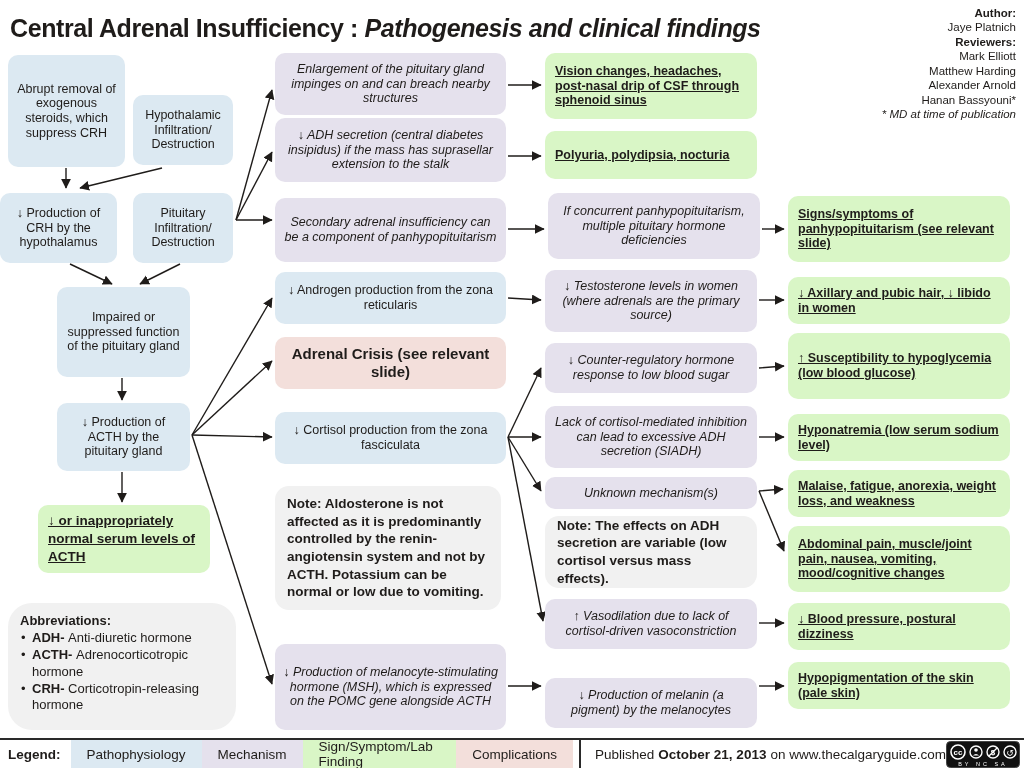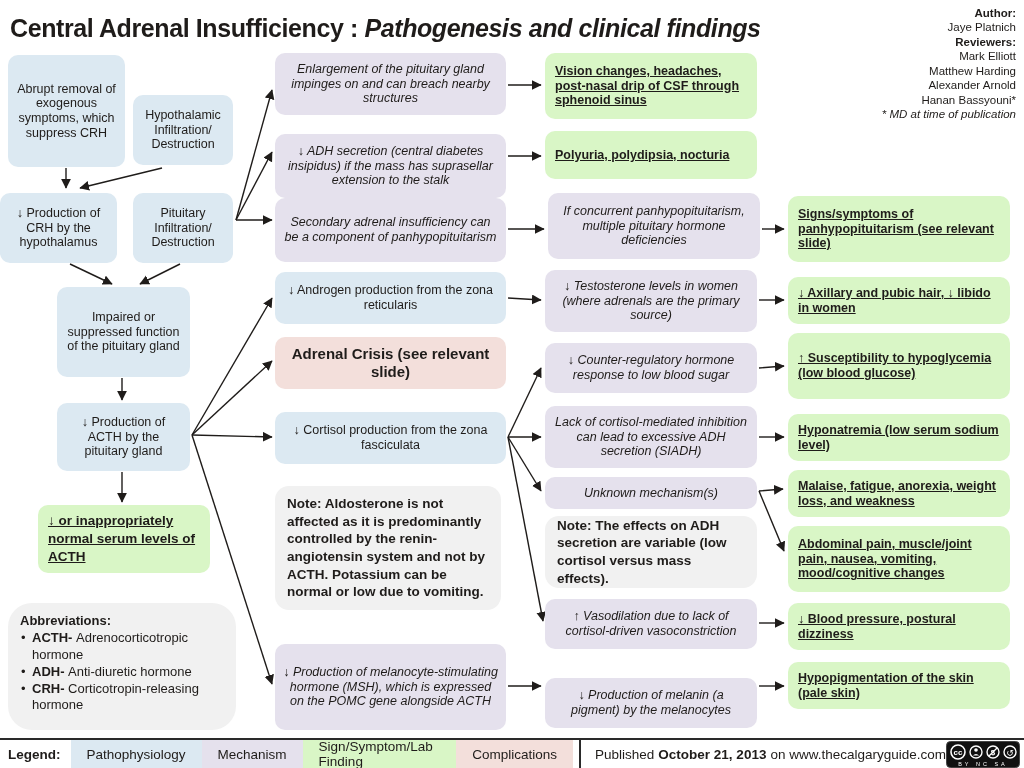--- a/index.html
+++ b/index.html
@@ -110,29 +110,29 @@
         <line x1="759" y1="437" x2="784" y2="437" marker-end="url(#arrowhead)"></line>
         <line x1="759" y1="491" x2="783" y2="489" marker-end="url(#arrowhead)"></line>
         <line x1="759" y1="491" x2="784" y2="551" marker-end="url(#arrowhead)"></line>
         <line x1="759" y1="623" x2="784" y2="623" marker-end="url(#arrowhead)"></line>
         <line x1="508" y1="686" x2="541" y2="686" marker-end="url(#arrowhead)"></line>
         <line x1="759" y1="686" x2="784" y2="686" marker-end="url(#arrowhead)"></line>
       </g>
   </svg>
 
   <div id="boxes">
-      <div class="box box--patho" style="left: 8px; top: 55px; width: 117px; height: 112px;">Abrupt removal of exogenous symptoms, which suppress CRH</div>
+      <div class="box box--patho" style="left: 8px; top: 55px; width: 117px; height: 112px;">Abrupt removal of exogenous steroids, which suppress CRH</div>
       <div class="box box--patho" style="left: 133px; top: 95px; width: 100px; height: 70px;">Hypothalamic Infiltration/ Destruction</div>
       <div class="box box--patho" style="left: 0; top: 193px; width: 117px; height: 70px;">↓ Production of CRH by the hypothalamus</div>
       <div class="box box--patho" style="left: 133px; top: 193px; width: 100px; height: 70px;">Pituitary Infiltration/ Destruction</div>
       <div class="box box--patho" style="left: 57px; top: 287px; width: 133px; height: 90px;">Impaired or suppressed function of the pituitary gland</div>
       <div class="box box--patho" style="left: 57px; top: 403px; width: 133px; height: 68px;">↓ Production of ACTH by the pituitary gland</div>
       <div class="box box--sign big" style="left: 38px; top: 505px; width: 172px; height: 68px;">↓ or inappropriately normal serum levels of ACTH</div>
       <div class="box box--mech" style="left: 275px; top: 53px; width: 231px; height: 62px;">Enlargement of the pituitary gland impinges on and can breach nearby structures</div>
-      <div class="box box--mech" style="left: 275px; top: 134px; width: 231px; height: 64px;">↓ ADH secretion (central diabetes insipidus) if the mass has suprasellar extension to the stalk</div>
+      <div class="box box--mech" style="left: 275px; top: 118px; width: 231px; height: 64px;">↓ ADH secretion (central diabetes insipidus) if the mass has suprasellar extension to the stalk</div>
       <div class="box box--mech" style="left: 275px; top: 198px; width: 231px; height: 64px;">Secondary adrenal insufficiency can be a component of panhypopituitarism</div>
       <div class="box box--patho" style="left: 275px; top: 272px; width: 231px; height: 52px;">↓ Androgen production from the zona reticularis</div>
       <div class="box box--comp" style="left: 275px; top: 337px; width: 231px; height: 52px;">Adrenal Crisis (see relevant slide)</div>
       <div class="box box--patho" style="left: 275px; top: 412px; width: 231px; height: 52px;">↓ Cortisol production from the zona fasciculata</div>
       <div class="box box--note" style="left: 275px; top: 486px; width: 226px; height: 124px;">Note: Aldosterone is not affected as it is predominantly controlled by the renin-angiotensin system and not by ACTH. Potassium can be normal or low due to vomiting.</div>
       <div class="box box--mech" style="left: 275px; top: 644px; width: 231px; height: 86px;">↓ Production of melanocyte-stimulating hormone (MSH), which is expressed on the POMC gene alongside ACTH</div>
       <div class="box box--sign" style="left: 545px; top: 53px; width: 212px; height: 66px;">Vision changes, headaches, post-nasal drip of CSF through sphenoid sinus</div>
       <div class="box box--sign" style="left: 545px; top: 131px; width: 212px; height: 48px;">Polyuria, polydipsia, nocturia</div>
       <div class="box box--mech" style="left: 548px; top: 193px; width: 212px; height: 66px;">If concurrent panhypopituitarism, multiple pituitary hormone deficiencies</div>
       <div class="box box--mech" style="left: 545px; top: 270px; width: 212px; height: 62px;">↓ Testosterone levels in women (where adrenals are the primary source)</div>
@@ -148,22 +148,22 @@
       <div class="box box--sign" style="left: 788px; top: 414px; width: 222px; height: 47px;">Hyponatremia (low serum sodium level)</div>
       <div class="box box--sign" style="left: 788px; top: 470px; width: 222px; height: 47px;">Malaise, fatigue, anorexia, weight loss, and weakness</div>
       <div class="box box--sign" style="left: 788px; top: 526px; width: 222px; height: 66px;">Abdominal pain, muscle/joint pain, nausea, vomiting, mood/cognitive changes</div>
       <div class="box box--sign" style="left: 788px; top: 603px; width: 222px; height: 47px;">↓ Blood pressure, postural dizziness</div>
       <div class="box box--sign" style="left: 788px; top: 662px; width: 222px; height: 47px;">Hypopigmentation of the skin (pale skin)</div>
     </div>
 
   <div class="abbrev">
     <div class="abbrev-title">Abbreviations:</div>
     <ul id="abbrev-list">
+        <li><span class="abbr">ADH- </span><span>Anti-diuretic hormone</span></li>
         <li><span class="abbr">ACTH- </span><span>Adrenocorticotropic hormone</span></li>
-        <li><span class="abbr">ADH- </span><span>Anti-diuretic hormone</span></li>
         <li><span class="abbr">CRH- </span><span>Corticotropin-releasing hormone</span></li>
       </ul>
   </div>
 
   <div class="footer">
     <span class="legend-label">Legend:</span>
     <span id="legend-chips" style="display:flex">
         <span class="chip chip--patho">Pathophysiology</span>
         <span class="chip chip--mech">Mechanism</span>
         <span class="chip chip--sign">Sign/Symptom/Lab Finding</span>

